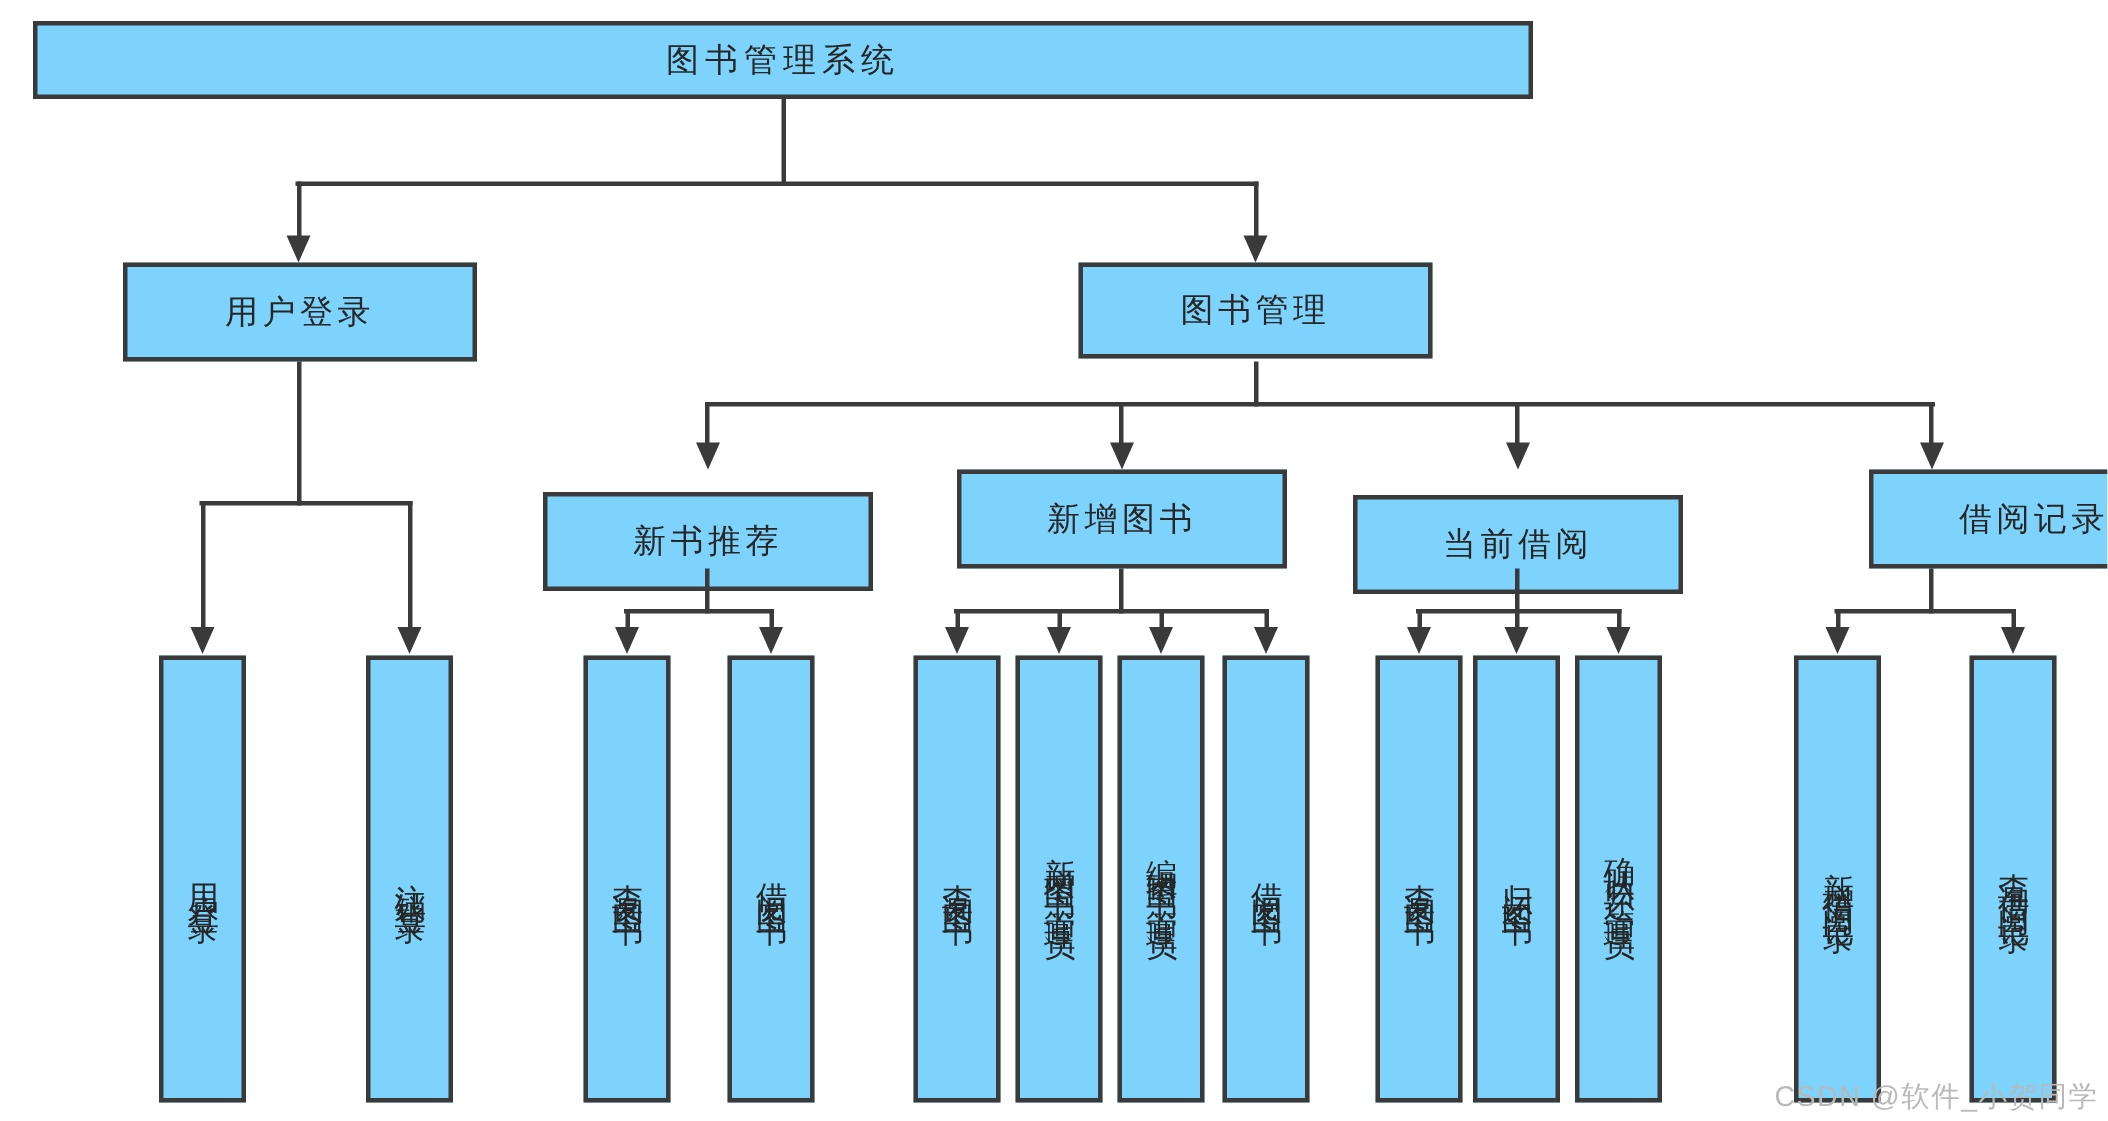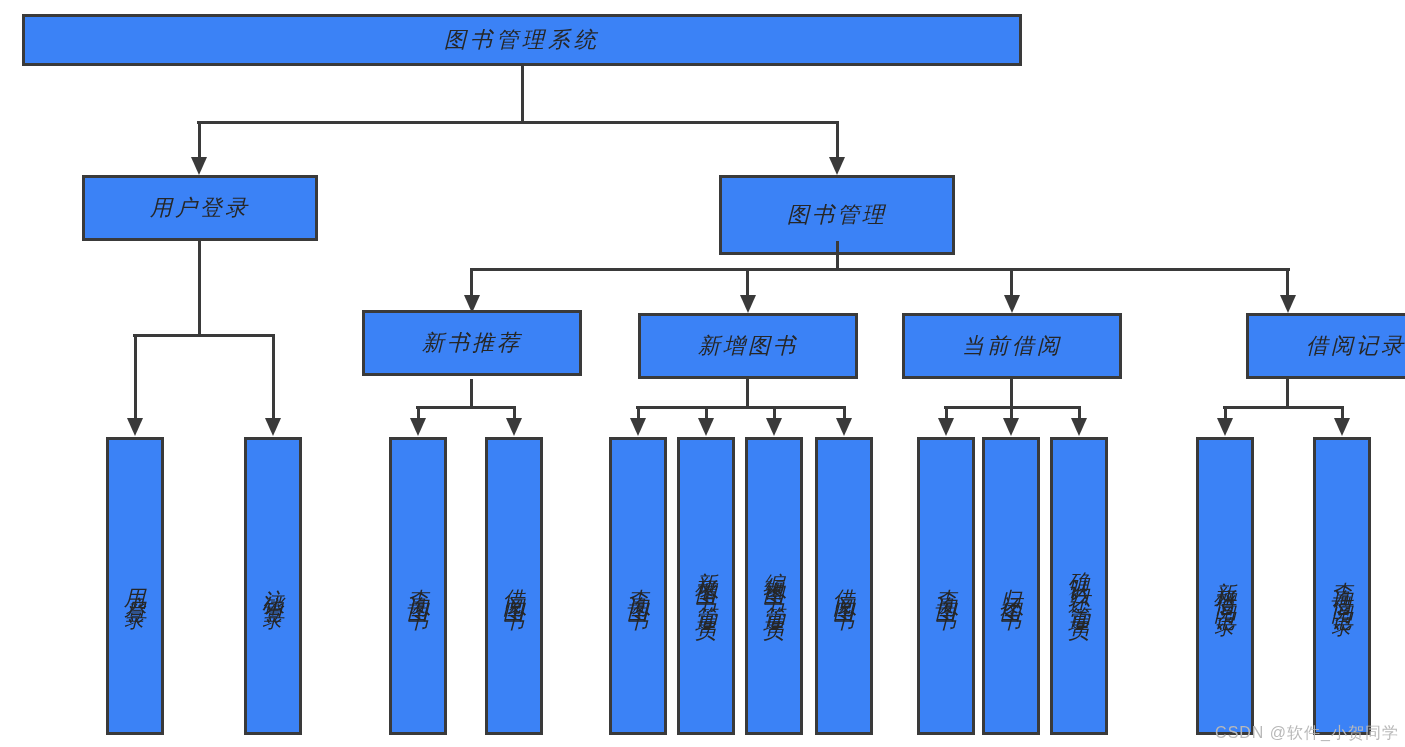--- a/index.html
+++ b/index.html
@@ -14,29 +14,28 @@
     width:1405px;
     height:747px;
     background:var(--background);
     font-family:"Liberation Sans", sans-serif;
     overflow:hidden;
   }
   .box{
     position:absolute;
     box-sizing:border-box;
     border:3px solid var(--line);
-    background:#3b82f6;
+    background:#7dd3fc;
     display:flex;
     align-items:center;
     justify-content:center;
     font-size:22px;
     color:var(--text);
     letter-spacing:3px;
     white-space:nowrap;
-    font-style:italic;
   }
   .root{letter-spacing:4px;}
   .leaf{
     top:437px;
     width:58px;
     height:298px;
   }
   .vtext{
     writing-mode:vertical-rl;
     font-size:21px;
@@ -49,64 +48,64 @@
   .ah{
     position:absolute;width:0;height:0;
     border-left:8px solid transparent;
     border-right:8px solid transparent;
     border-top:18px solid var(--line);
   }
   .watermark{
     position:absolute;
     right:6px;
     bottom:3px;
-    font-size:16px;
+    font-size:19px;
     color:var(--watermark);
     letter-spacing:1px;
     z-index:5;
   }
 </style>
 </head>
 <body>
 
 <div class="canvas">
 
   <div class="box root" style="left:22px;top:14px;width:1000px;height:52px">图书管理系统</div>
 
   <div class="vl" style="left:521px;top:66px;height:58px"></div>
   <div class="hl" style="left:197px;top:121px;width:642px"></div>
   <div class="vl" style="left:198px;top:121px;height:37px"></div>
   <div class="ah" style="left:191px;top:157px"></div>
   <div class="vl" style="left:836px;top:121px;height:37px"></div>
   <div class="ah" style="left:829px;top:157px"></div>
 
   <div class="box" style="left:82px;top:175px;width:236px;height:66px">用户登录</div>
-  <div class="box" style="left:719px;top:175px;width:236px;height:80px">图书管理</div>
+  <div class="box" style="left:719px;top:175px;width:236px;height:64px">图书管理</div>
 
   <div class="vl" style="left:198px;top:241px;height:96px"></div>
   <div class="hl" style="left:133px;top:334px;width:142px"></div>
   <div class="vl" style="left:134px;top:334px;height:85px"></div>
   <div class="vl" style="left:272px;top:334px;height:85px"></div>
   <div class="ah" style="left:127px;top:418px"></div>
   <div class="ah" style="left:265px;top:418px"></div>
 
   <div class="vl" style="left:836px;top:241px;height:30px"></div>
   <div class="hl" style="left:470px;top:268px;width:820px"></div>
   <div class="vl" style="left:470px;top:268px;height:29px"></div>
   <div class="vl" style="left:746px;top:268px;height:29px"></div>
   <div class="vl" style="left:1010px;top:268px;height:29px"></div>
   <div class="vl" style="left:1286px;top:268px;height:29px"></div>
   <div class="ah" style="left:464px;top:295px"></div>
   <div class="ah" style="left:740px;top:295px"></div>
   <div class="ah" style="left:1004px;top:295px"></div>
   <div class="ah" style="left:1280px;top:295px"></div>
 
-  <div class="box" style="left:362px;top:310px;width:220px;height:66px">新书推荐</div>
+  <div class="box" style="left:362px;top:328px;width:220px;height:66px">新书推荐</div>
   <div class="box" style="left:638px;top:313px;width:220px;height:66px">新增图书</div>
-  <div class="box" style="left:902px;top:313px;width:220px;height:66px">当前借阅</div>
+  <div class="box" style="left:902px;top:330px;width:220px;height:66px">当前借阅</div>
   <div class="box" style="left:1246px;top:313px;width:220px;height:66px">借阅记录</div>
 
   <div class="vl" style="left:470px;top:379px;height:30px"></div>
   <div class="hl" style="left:416px;top:406px;width:100px"></div>
   <div class="vl" style="left:417px;top:406px;height:13px"></div>
   <div class="vl" style="left:513px;top:406px;height:13px"></div>
   <div class="ah" style="left:410px;top:418px"></div>
   <div class="ah" style="left:506px;top:418px"></div>
 
   <div class="vl" style="left:746px;top:379px;height:30px"></div>

